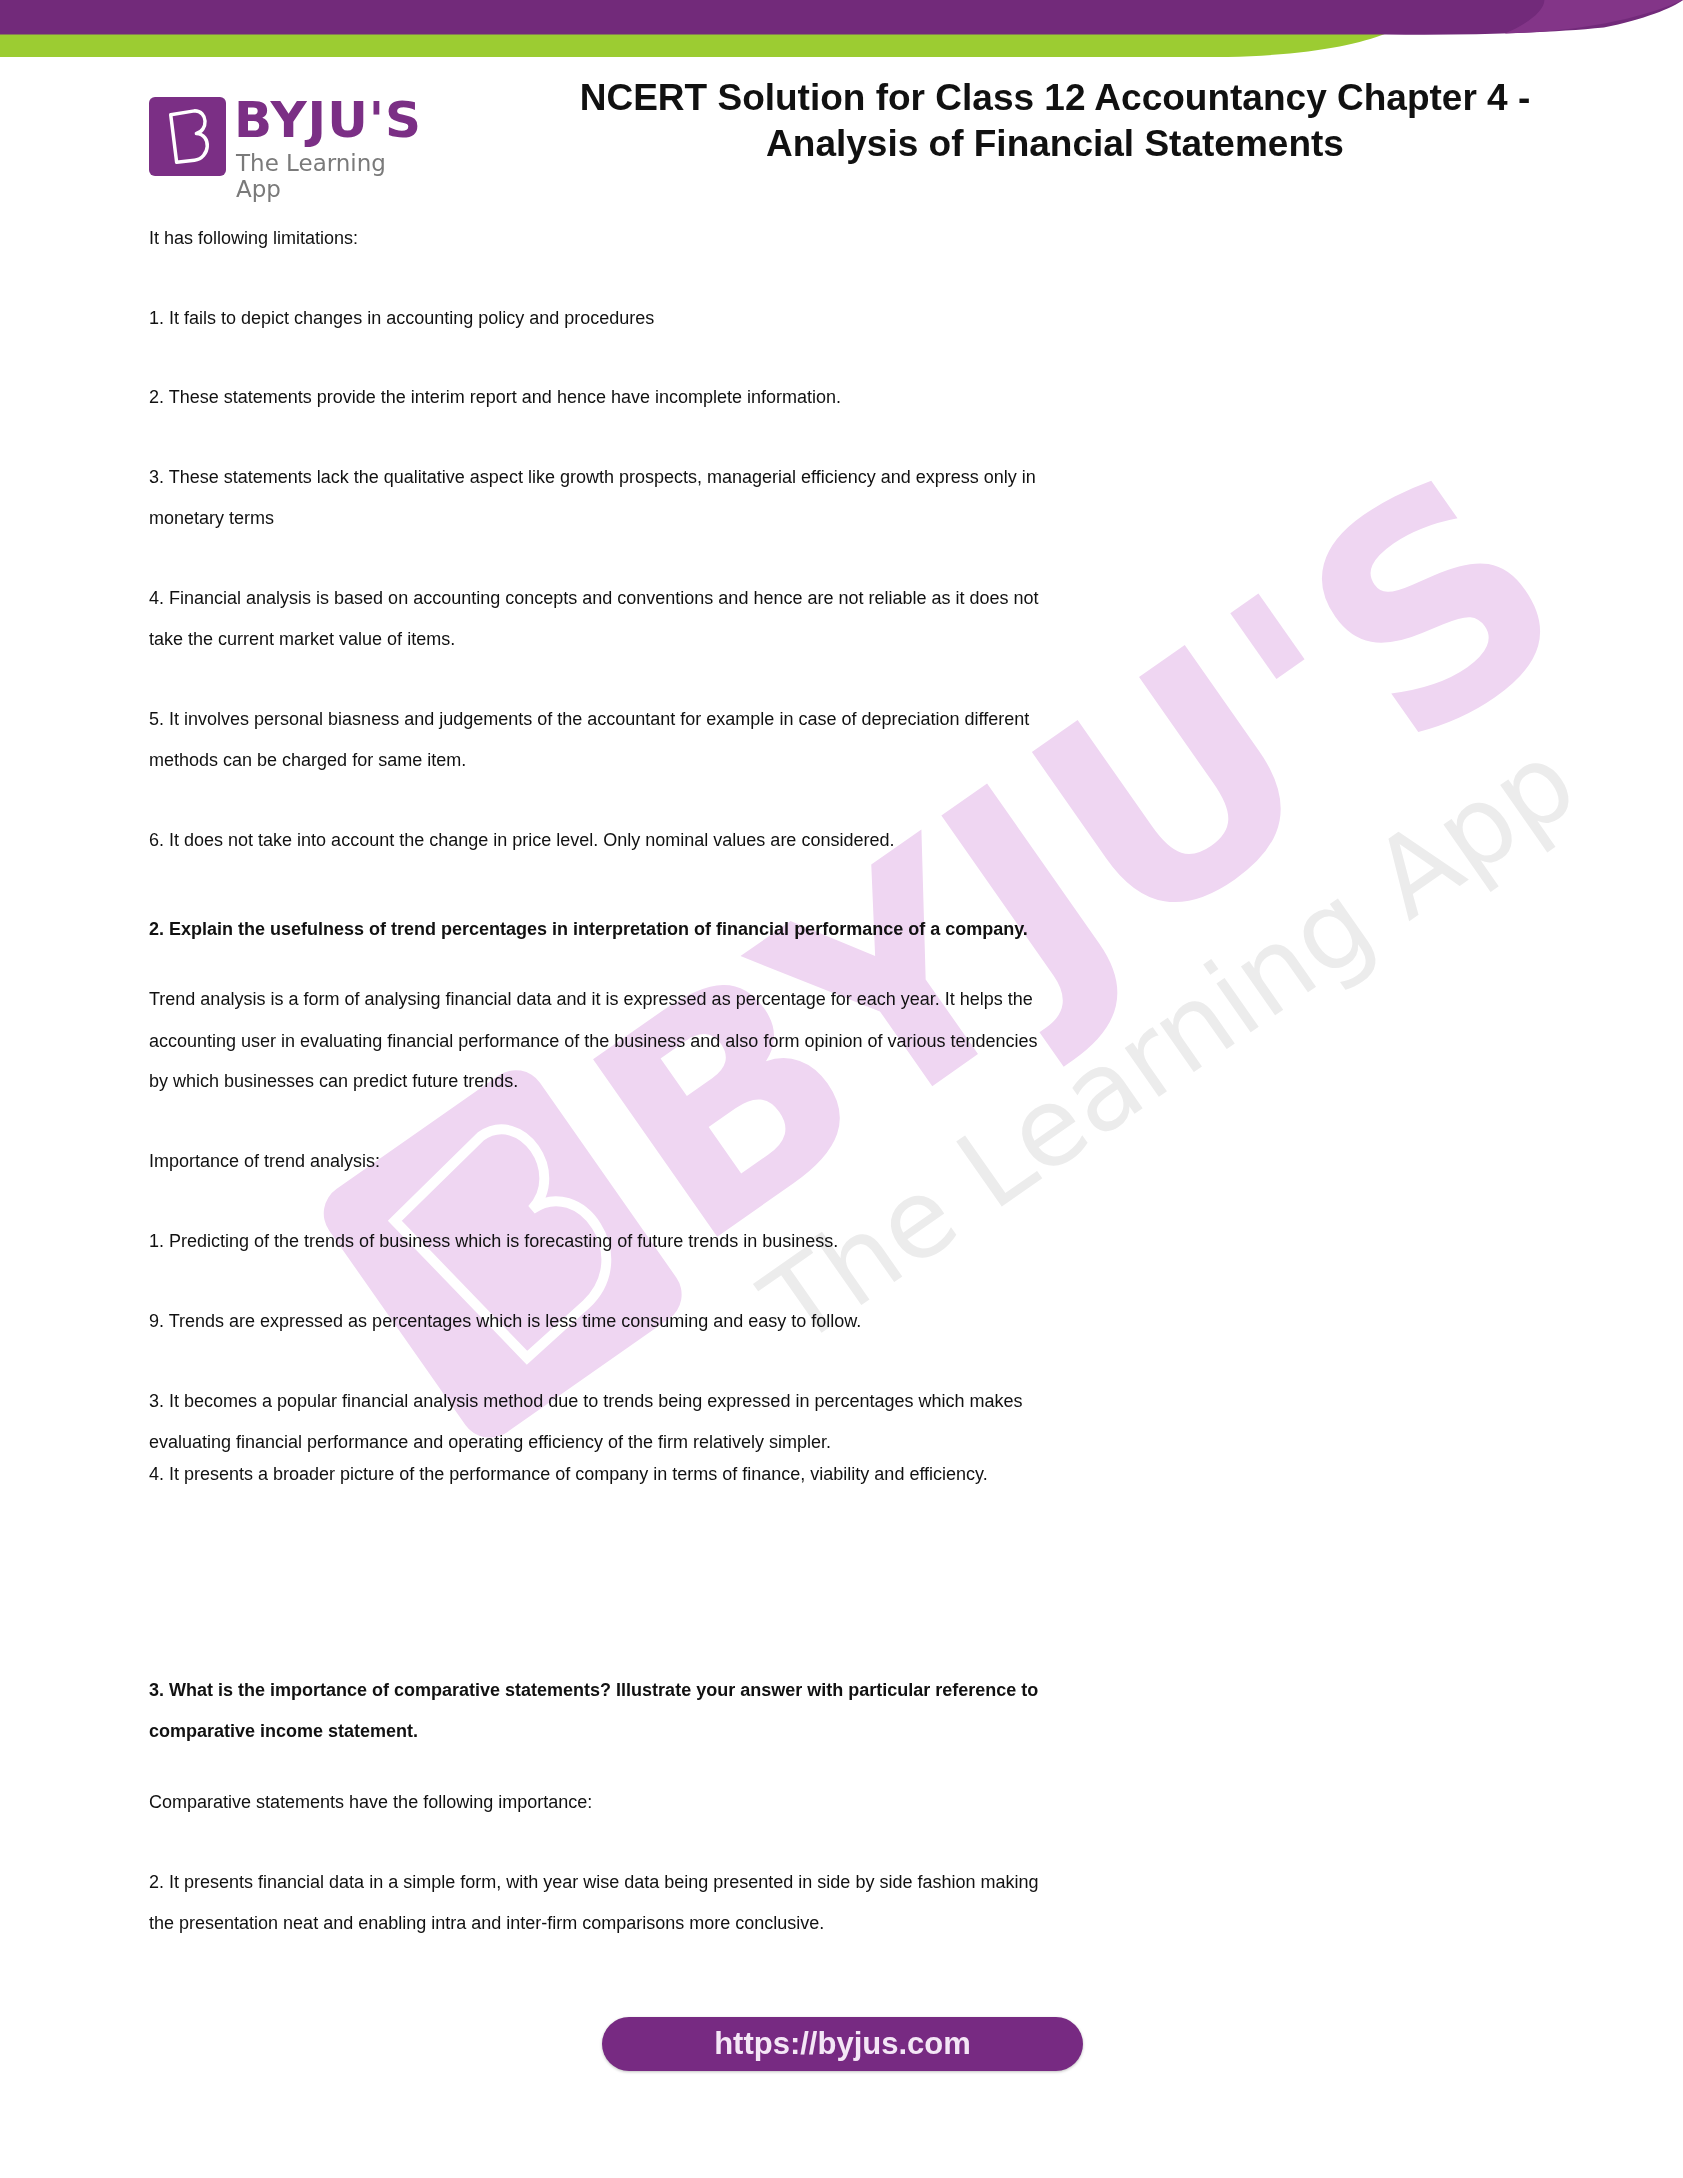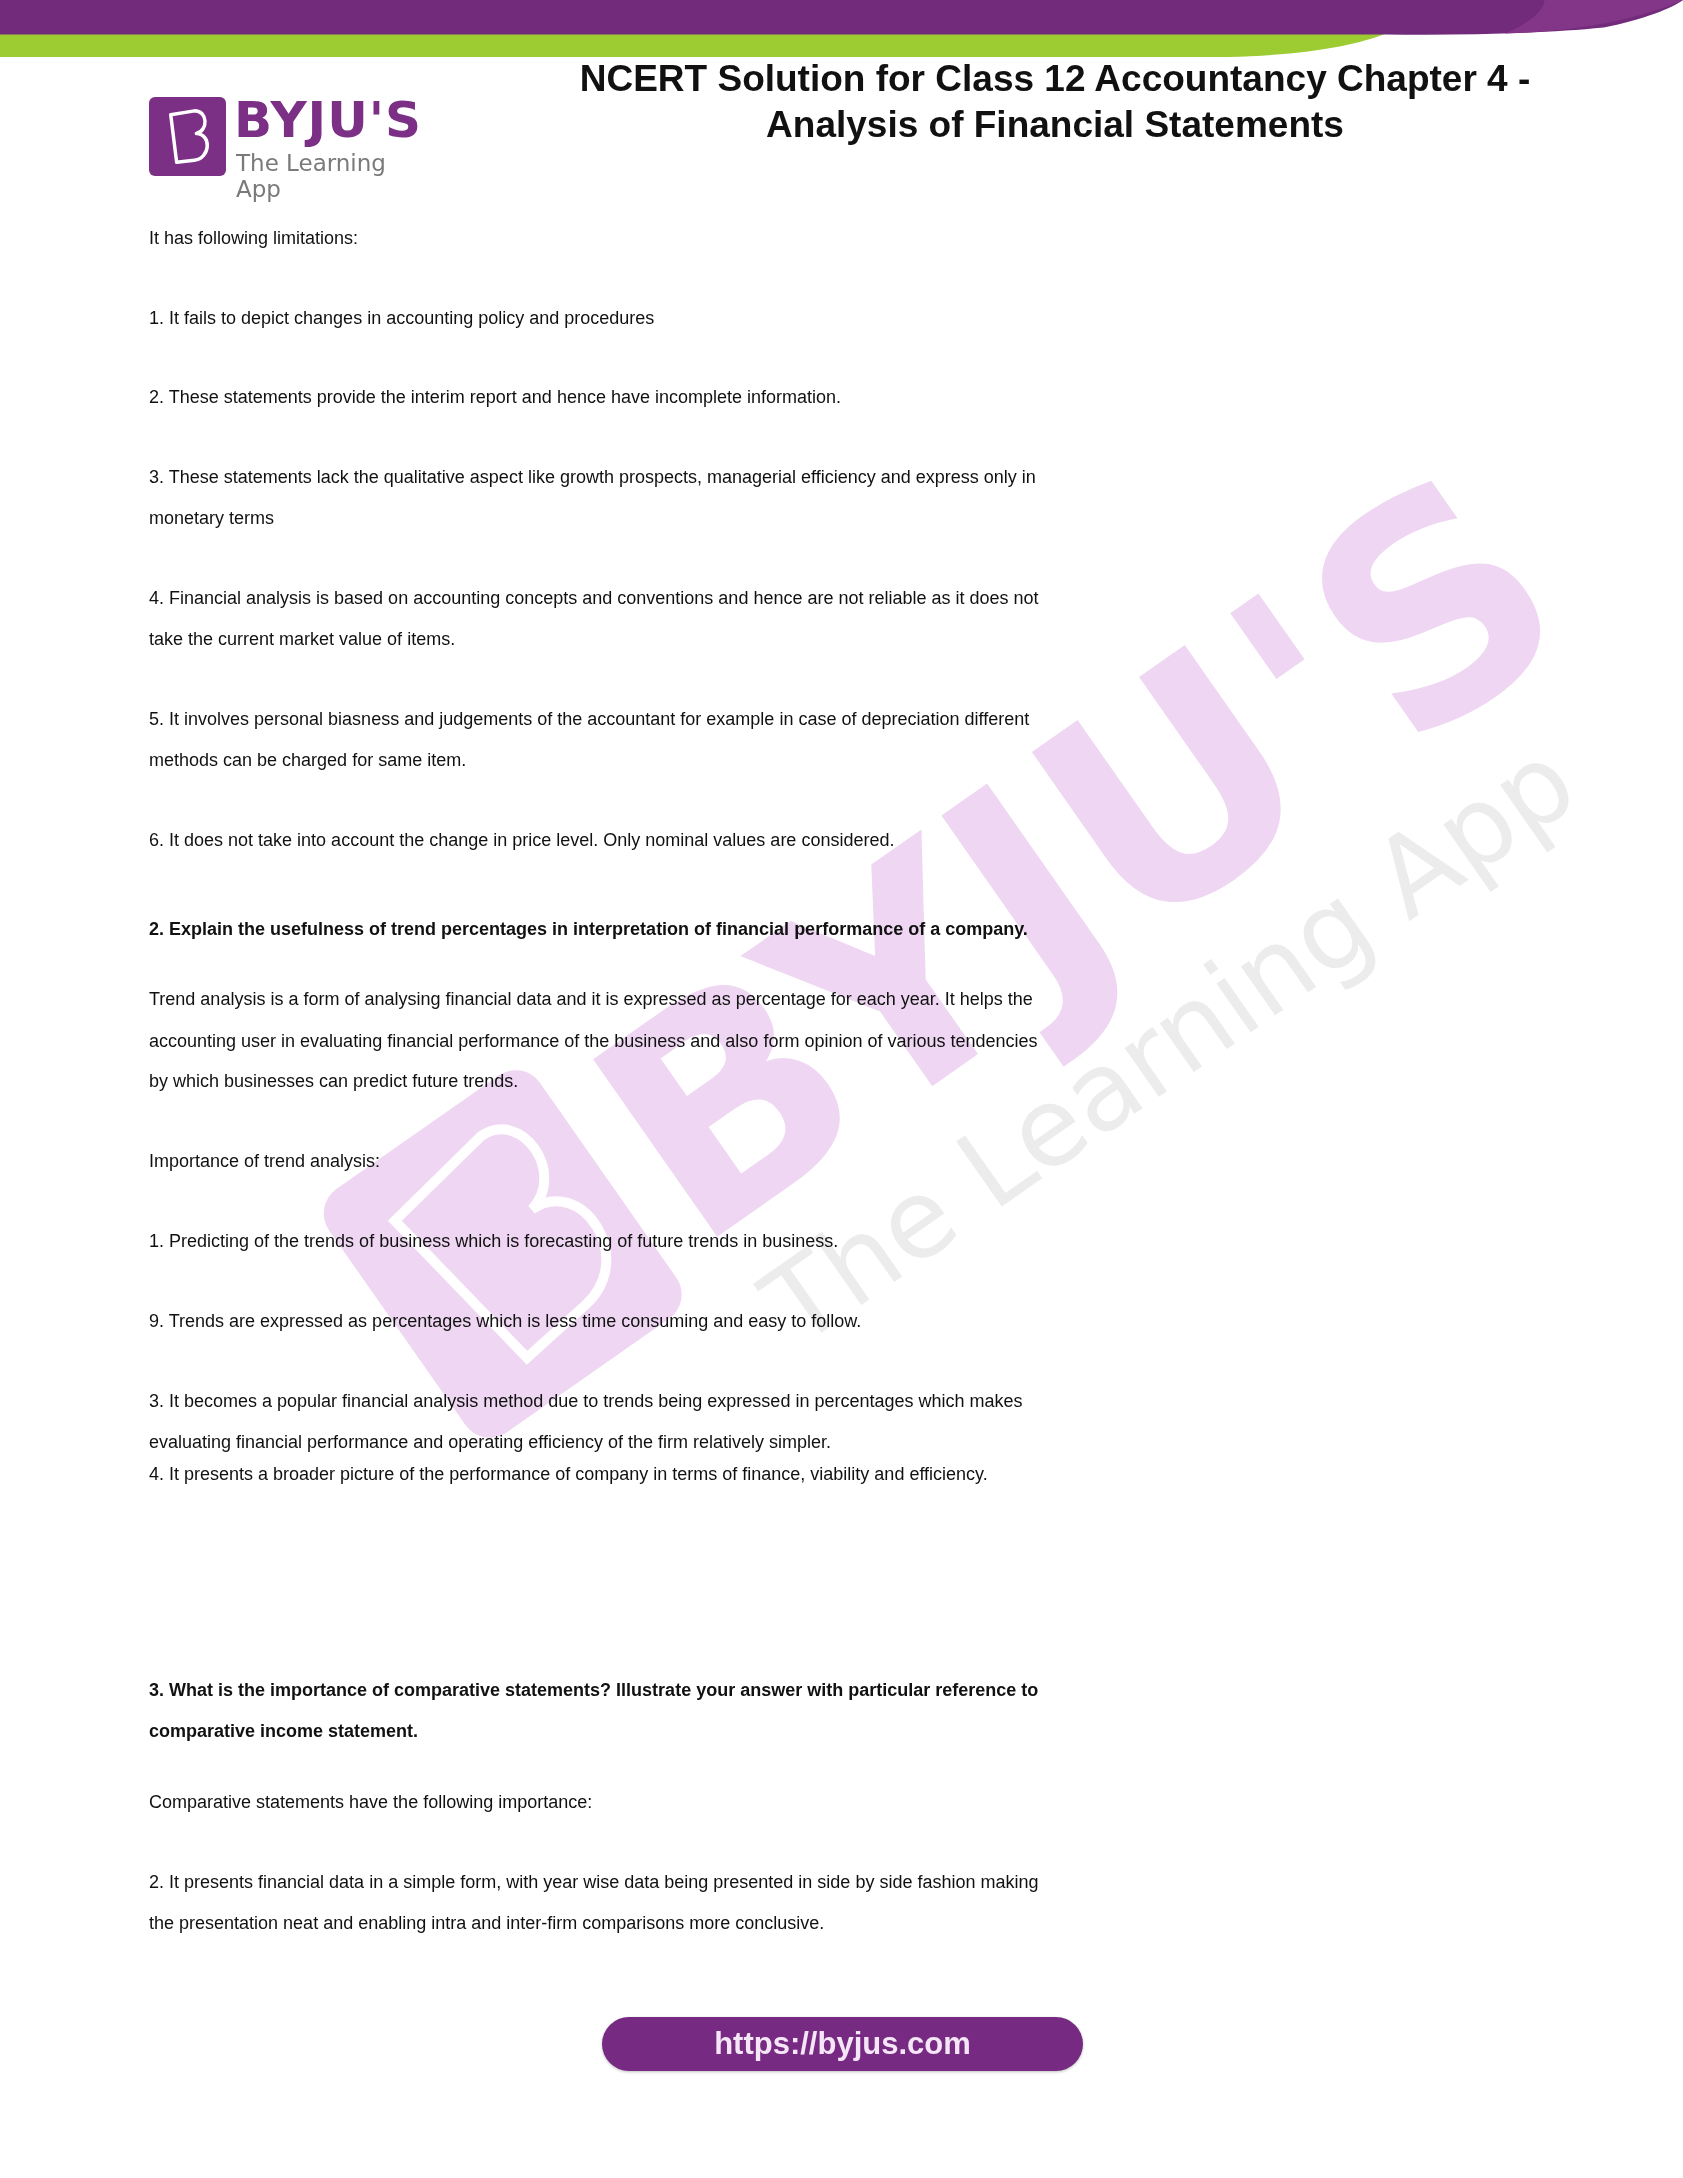--- a/index.html
+++ b/index.html
@@ -6,21 +6,21 @@
   body {
     width: 1683px; height: 2178px; position: relative; overflow: hidden;
     background: #ffffff; font-family: "Liberation Sans", sans-serif; color: #111;
   }
   .top-band { position: absolute; left: 0; top: 0; width: 1683px; height: 59px; }
   .watermark { position: absolute; left: 0; top: 0; width: 1683px; height: 2178px; pointer-events: none; }
   .logo { position: absolute; left: 149px; top: 97px; width: 287px; height: 81px; }
   .logo-box { position: absolute; left: 0; top: 0; width: 77px; height: 79px; background: #7b2f85; border-radius: 6px; }
   .logo-word { position: absolute; left: 85px; top: -6px; font-family: "DejaVu Sans", sans-serif; font-weight: bold; font-size: 50px; color: #7b2f85; letter-spacing: 1px; }
   .logo-tag { position: absolute; left: 87px; top: 53px; font-family: "DejaVu Sans", sans-serif; font-size: 23px; color: #7a7a7a; }
-  .title { position: absolute; left: 535px; top: 56px; width: 1040px; text-align: center; font-weight: bold; font-size: 37px; line-height: 46px; color: #111; }
+  .title { position: absolute; left: 535px; top: 75px; width: 1040px; text-align: center; font-weight: bold; font-size: 37px; line-height: 46px; color: #111; }
   .line { position: absolute; left: 149px; font-size: 18px; line-height: 41px; white-space: nowrap; color: #111; }
   .bold { font-weight: bold; margin-top: 9px; }
   .footer-pill {
     position: absolute; left: 602px; top: 2017px; width: 481px; height: 54px;
     background: #772a82; border-radius: 28px; color: #f4e6f6; font-size: 31px;
     line-height: 54px; text-align: center; box-shadow: 0 1px 3px rgba(0,0,0,0.25); font-weight: bold;
   }
 </style>
 </head>
 <body>

